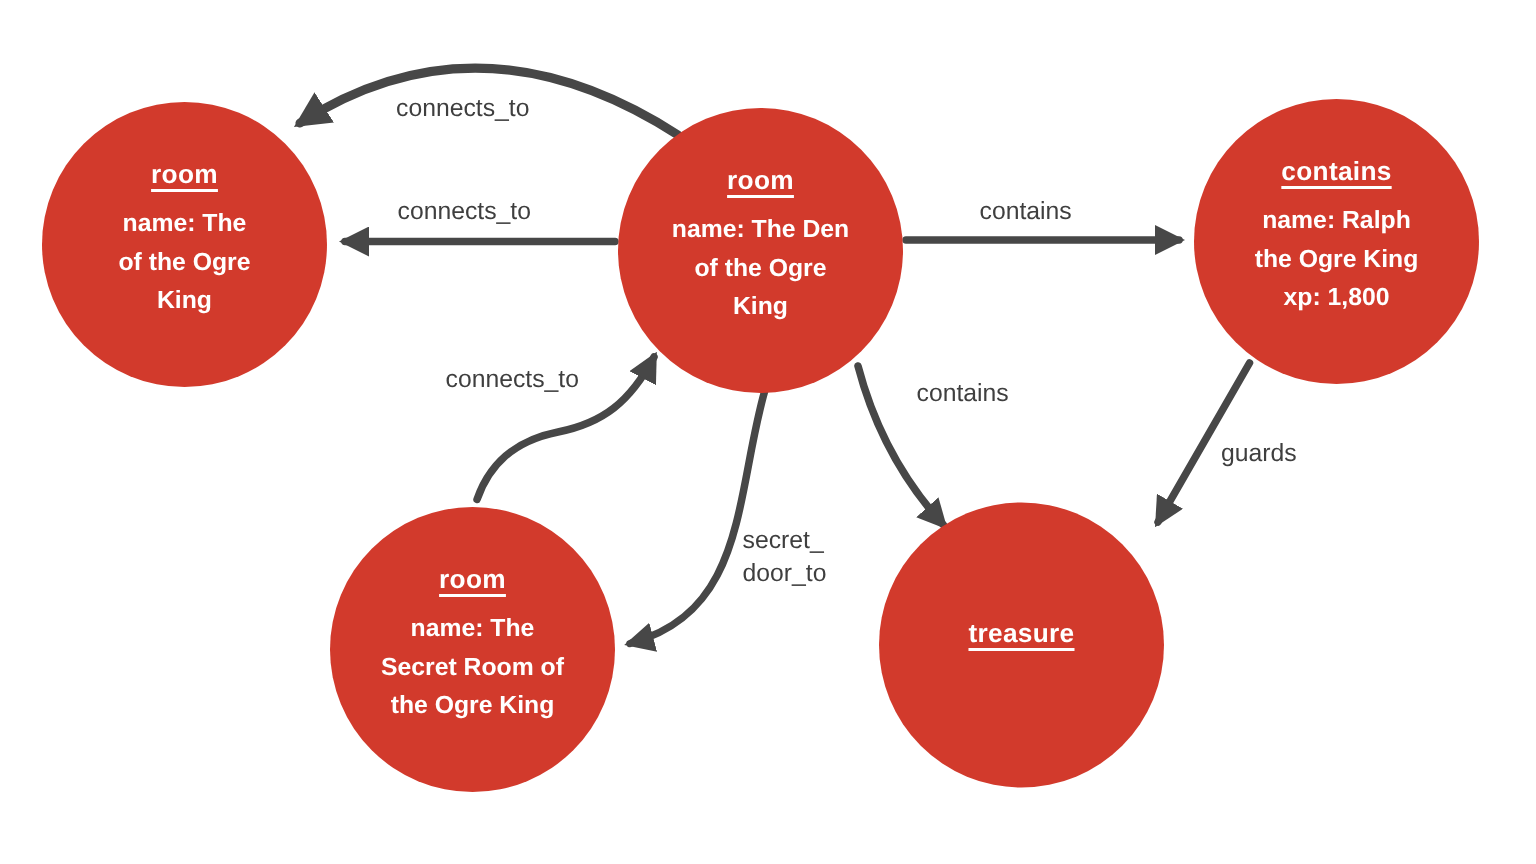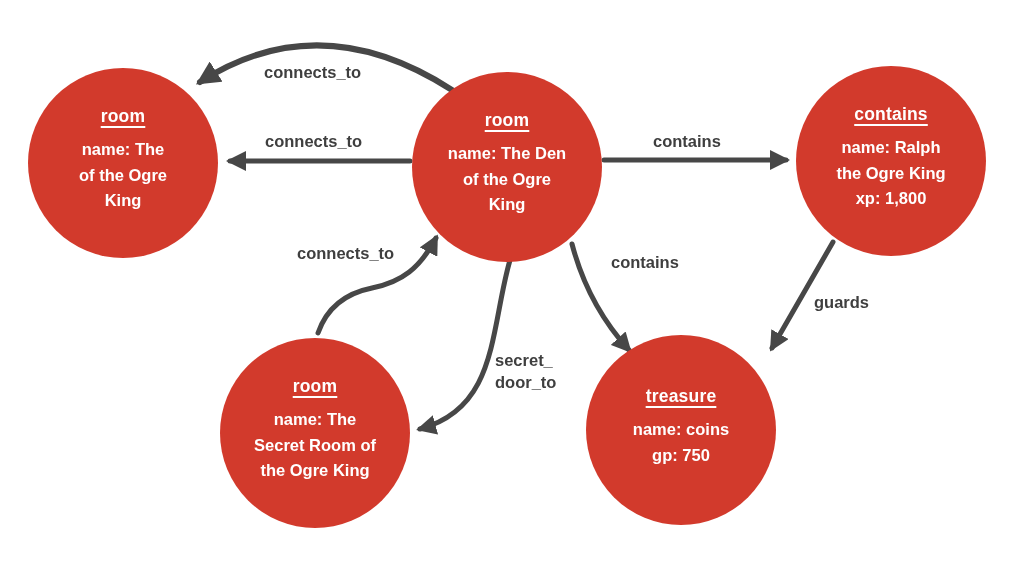--- a/index.html
+++ b/index.html
@@ -23,21 +23,21 @@
     text-align:center;padding:14px 18px 20px 18px;
   }
   .node-label{
     font-size:17.5px;font-weight:700;
     text-decoration:underline;text-underline-offset:4px;text-decoration-thickness:1.5px;
     margin-bottom:10px;letter-spacing:0.2px;
   }
   .node-props{font-size:16.5px;font-weight:600;line-height:1.55;}
   .edge-label{
     position:absolute;color:var(--label-color);
-    font-size:16.5px;font-weight:700;white-space:nowrap;line-height:1.32;
+    font-size:16.5px;font-weight:400;white-space:nowrap;line-height:1.32;
   }
 </style>
 </head>
 <body>
 
 <div class="canvas">
 
   <svg class="edges" viewBox="0 0 1024 576">
     <defs>
       <marker id="arrowhead" viewBox="0 0 10 10" refX="8" refY="5" markerWidth="4" markerHeight="4" orient="auto-start-reverse">
@@ -95,19 +95,15 @@
     <div class="node-label">room</div>
     <div class="node-props">
       <div>name: The</div>
       <div>Secret Room of</div>
       <div>the Ogre King</div>
     </div>
   </div>
 
   <div class="node" style="left:586px;top:335px">
     <div class="node-label">treasure</div>
-    <div class="node-props">
-      <div>name: coins</div>
-      <div>gp: 750</div>
-    </div>
   </div>
 
 </div>
 
 </body></html>

